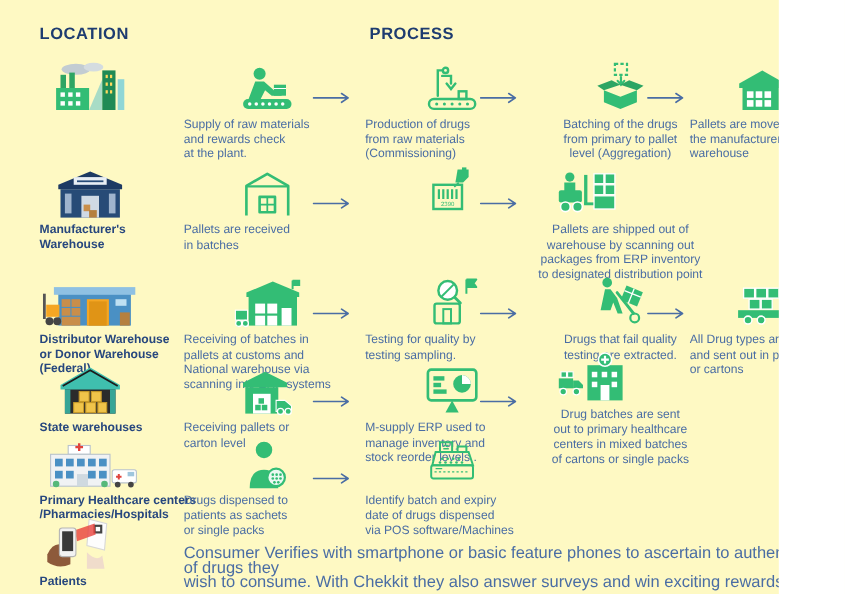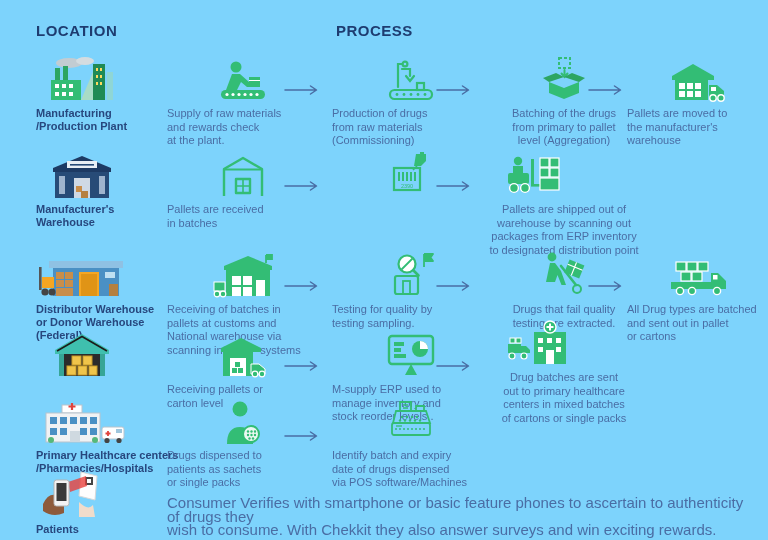--- a/index.html
+++ b/index.html
@@ -1,16 +1,16 @@
 <!DOCTYPE html>
 <html><head>
 <meta charset="utf-8">
 <style>
   html,body{margin:0;padding:0;background:#fff;}
-  #canvas{position:relative;width:768px;height:540px;background:#7dd3fc;
+  #canvas{position:relative;width:708px;height:540px;background:#fef9c3;
           font-family:"Liberation Sans",sans-serif;overflow:hidden;}
   .hdr{position:absolute;top:22px;font-size:15px;font-weight:bold;color:#1e3c70;letter-spacing:.5px;}
   #hdr-loc{left:36px;} #hdr-proc{left:336px;}
   .row{position:absolute;left:0;width:768px;}
   .r1{top:52px}.r2{top:148px}.r3{top:248px}.r4{top:328px}.r5{top:398px}.r6{top:468px}
   .cell{position:absolute;top:0;}
   .loc{left:36px;width:158px;}
   .c1{left:167px;width:152px;}
   .c2{left:332px;width:158px;}
   .c3{left:466px;width:196px;text-align:center;}
@@ -59,22 +59,20 @@
               <rect x="47" y="12" width="2" height="3"></rect>
               <rect x="51" y="12" width="2" height="3"></rect>
               <rect x="47" y="19" width="2" height="3"></rect>
               <rect x="51" y="19" width="2" height="3"></rect>
               <rect x="47" y="26" width="2" height="3"></rect>
               <rect x="51" y="26" width="2" height="3"></rect>
             </g>
           <rect x="58" y="16" width="6" height="28" fill="#8fd6d6"></rect>
         </svg>
       </div>
-      <div class="t">Manufacturing
-/Production Plant</div>
     </div>
 
     <div class="cell c1">
       <div class="ib">
         <svg width="48" height="42" viewBox="0 0 48 42">
           <circle cx="17" cy="7" r="5.5" fill="#33bd75"></circle>
           <path d="M7 30 L13 14 h8 l9 8 h7 v5 h-9 l-6-5 -4 8 z" fill="#33bd75"></path>
           <rect x="30" y="17" width="11" height="10" fill="#33bd75"></rect>
             <path d="M30 20.5 h11" stroke="#fff" stroke-width="1"></path>
           <rect x="2" y="30" width="44" height="9" rx="4.5" fill="#33bd75"></rect>
@@ -382,20 +380,21 @@
             <rect x="47" y="22" width="5" height="22" fill="#36a596"></rect>
           <g fill="#f0c44a" stroke="#c79a28" stroke-width="1">
             <rect x="14" y="34" width="9" height="9"></rect>
               <rect x="25" y="34" width="9" height="9"></rect>
               <rect x="36" y="34" width="8" height="9"></rect>
             <rect x="19" y="24" width="9" height="9"></rect>
               <rect x="30" y="24" width="9" height="9"></rect>
           </g>
         </svg>
       </div>
+      <div class="t">State warehouses</div>
     </div>
 
     <div class="cell c1">
       <div class="ib">
         <svg width="52" height="44" viewBox="0 0 52 44">
           <path d="M4 14 L24 4 44 14 v4 H4 z" fill="#33bd75"></path>
           <rect x="6" y="18" width="30" height="24" fill="#33bd75"></rect>
           <rect x="13" y="24" width="16" height="18" fill="#fff"></rect>
           <g fill="#33bd75">
               <rect x="15" y="34" width="5" height="5"></rect>

